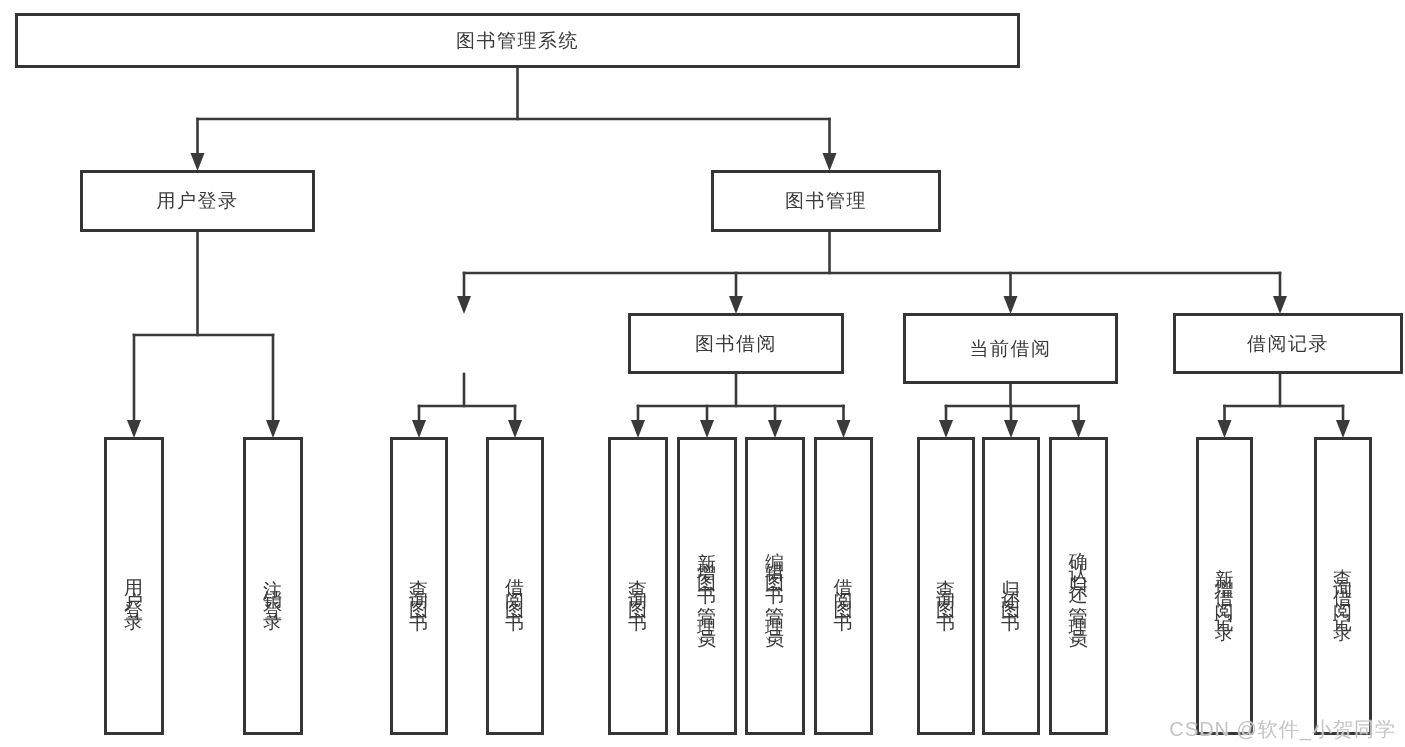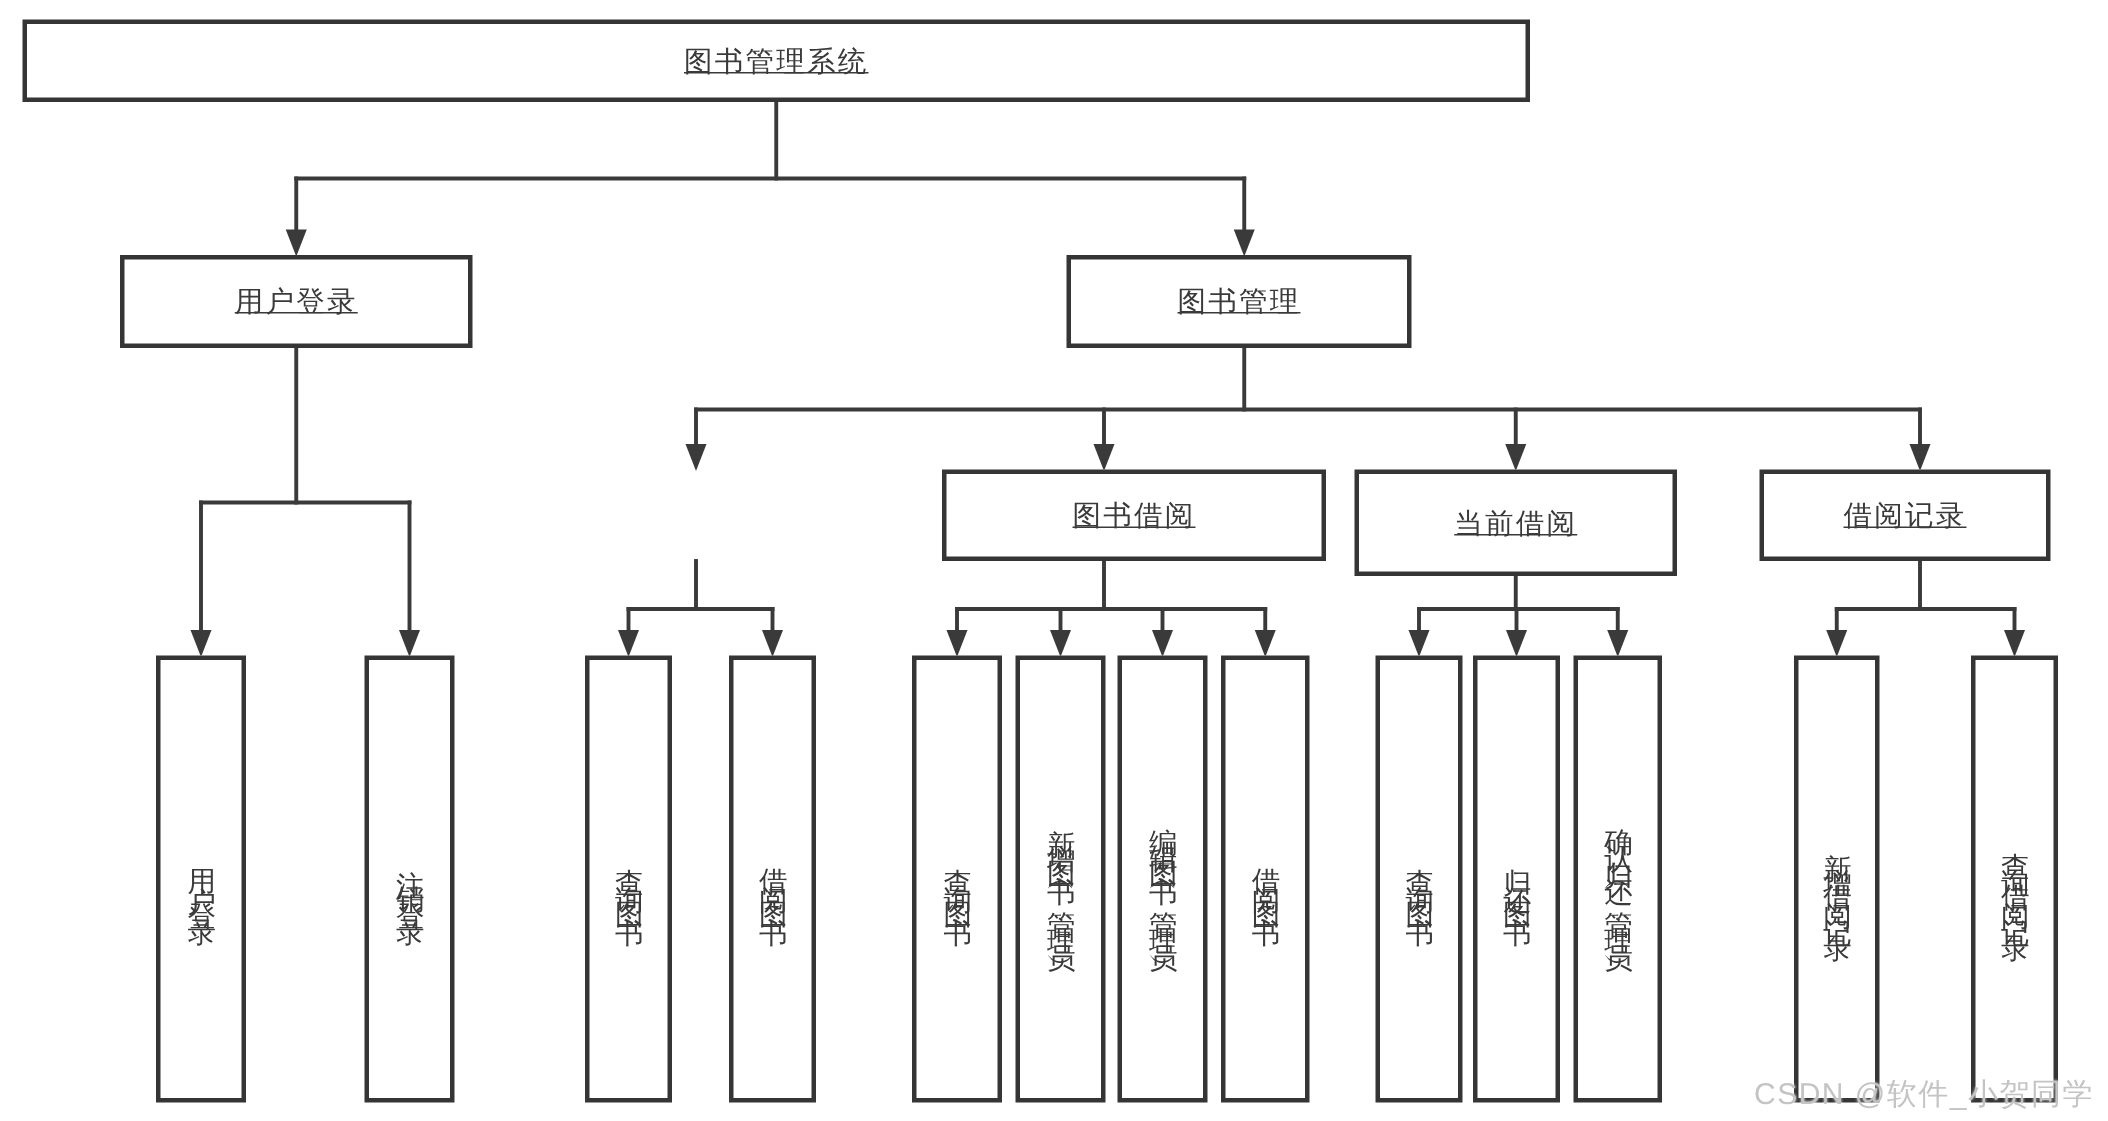--- a/index.html
+++ b/index.html
@@ -24,21 +24,20 @@
     justify-content:center;
     z-index:2;
   }
   .node .label{
     color:#3a3a3a;
     font-size:19px;
     white-space:nowrap;
   }
   .node.h .label{
     letter-spacing:1.5px;
-    text-decoration:underline;
   }
   .node.v .label{
     writing-mode:vertical-rl;
     text-orientation:mixed;
     letter-spacing:11px;
     line-height:1;
   }
   #watermark{
     position:absolute;
     right:9px;
@@ -114,27 +113,27 @@
     <span class="label">图书管理系统</span>
   </div>
 
   <div class="node h" style="left:80px;top:170px;width:235px;height:62px">
     <span class="label">用户登录</span>
   </div>
   <div class="node h" style="left:711px;top:170px;width:230px;height:62px">
     <span class="label">图书管理</span>
   </div>
 
-  <div class="node h" style="left:628px;top:313px;width:256px;height:61px">
+  <div class="node h" style="left:628px;top:313px;width:216px;height:61px">
     <span class="label">图书借阅</span>
   </div>
   <div class="node h" style="left:903px;top:313px;width:215px;height:71px">
     <span class="label">当前借阅</span>
   </div>
-  <div class="node h" style="left:1173px;top:313px;width:194px;height:61px">
+  <div class="node h" style="left:1173px;top:313px;width:230px;height:61px">
     <span class="label">借阅记录</span>
   </div>
 
   <div class="node v" style="left:104px;top:437px;width:60px;height:298px">
     <span class="label">用户登录</span>
   </div>
   <div class="node v" style="left:243px;top:437px;width:60px;height:298px">
     <span class="label">注销登录</span>
   </div>
 

